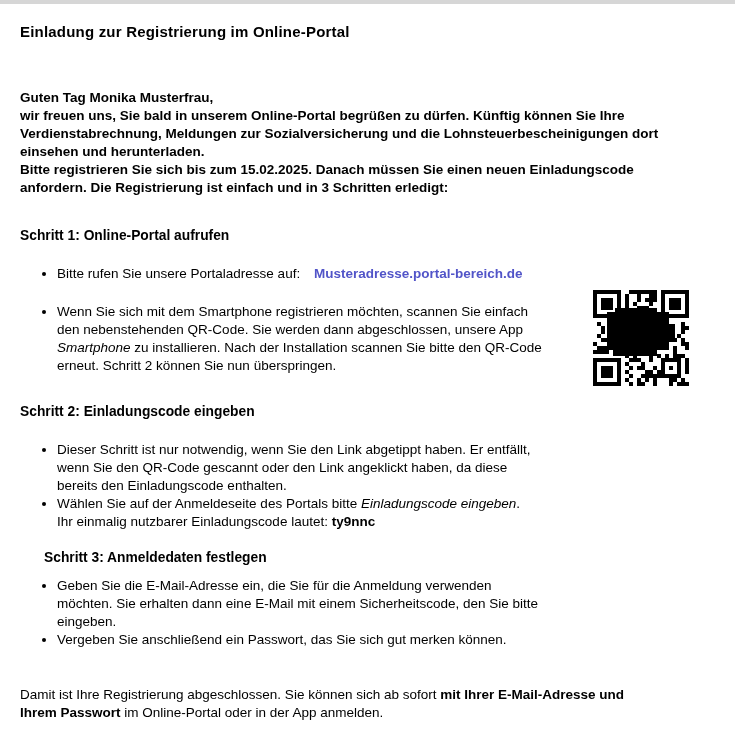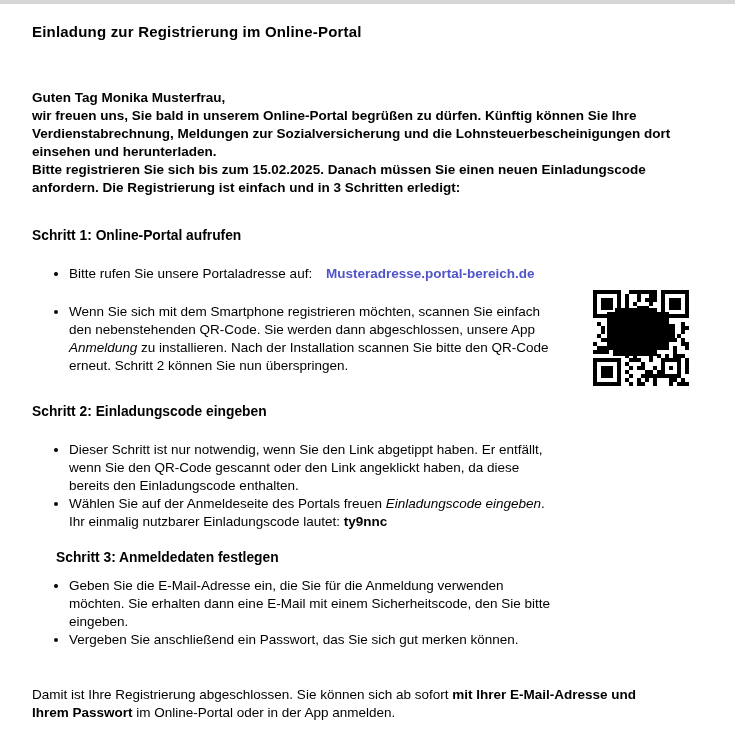--- a/index.html
+++ b/index.html
@@ -14,21 +14,21 @@
     position:relative;
     width:735px;height:746px;
     background:#fff;color:var(--text-color);
     font-size:13.5px;overflow:hidden;
   }
   .topbar{
     position:absolute;top:0;left:0;right:0;height:4px;
     background:var(--topbar-color);
   }
   .content{
-    position:absolute;top:0;left:32px;width:690px;
+    position:absolute;top:0;left:20px;width:690px;
   }
   h1.doc-title{
     font-size:15px;font-weight:700;line-height:20px;
     margin:22px 0 0;letter-spacing:.2px;
   }
   .intro{
     margin-top:47px;line-height:18px;white-space:pre-line;width:690px;font-weight:bold;
   }
   .sec-heading{
     font-weight:700;font-size:13.8px;line-height:17px;margin:0;
@@ -69,32 +69,32 @@
 einsehen und herunterladen.
 Bitte registrieren Sie sich bis zum 15.02.2025. Danach müssen Sie einen neuen Einladungscode
 anfordern. Die Registrierung ist einfach und in 3 Schritten erledigt:</p>
 
     <section>
       <p class="sec-heading h1m">Schritt 1: Online-Portal aufrufen</p>
       <ul class="bullets gap">
         <li><span>Bitte rufen Sie unsere Portaladresse auf: </span><span class="seg-link">Musteradresse.portal-bereich.de</span></li>
         <li><span>Wenn Sie sich mit dem Smartphone registrieren möchten, scannen Sie einfach
 den nebenstehenden QR-Code. Sie werden dann abgeschlossen, unsere App
-</span><span class="seg-i">Anmeldung</span><span> zu installieren. Nach der Installation scannen Sie bitte den QR-Code
+</span><span class="seg-i">Smartphone</span><span> zu installieren. Nach der Installation scannen Sie bitte den QR-Code
 erneut. Schritt 2 können Sie nun überspringen.</span></li>
       </ul>
     </section>
 
     <section>
       <p class="sec-heading h2m">Schritt 2: Einladungscode eingeben</p>
       <ul class="bullets">
         <li>Dieser Schritt ist nur notwendig, wenn Sie den Link abgetippt haben. Er entfällt,
 wenn Sie den QR-Code gescannt oder den Link angeklickt haben, da diese
 bereits den Einladungscode enthalten.</li>
-        <li><span>Wählen Sie auf der Anmeldeseite des Portals freuen </span><span class="seg-i">Einladungscode eingeben</span><span>.
+        <li><span>Wählen Sie auf der Anmeldeseite des Portals bitte </span><span class="seg-i">Einladungscode eingeben</span><span>.
 Ihr einmalig nutzbarer Einladungscode lautet: </span><span class="seg-b">ty9nnc</span></li>
       </ul>
     </section>
 
     <section>
       <p class="sec-heading h3m">Schritt 3: Anmeldedaten festlegen</p>
       <ul class="bullets s3m">
         <li>Geben Sie die E-Mail-Adresse ein, die Sie für die Anmeldung verwenden
 möchten. Sie erhalten dann eine E-Mail mit einem Sicherheitscode, den Sie bitte
 eingeben.</li>

